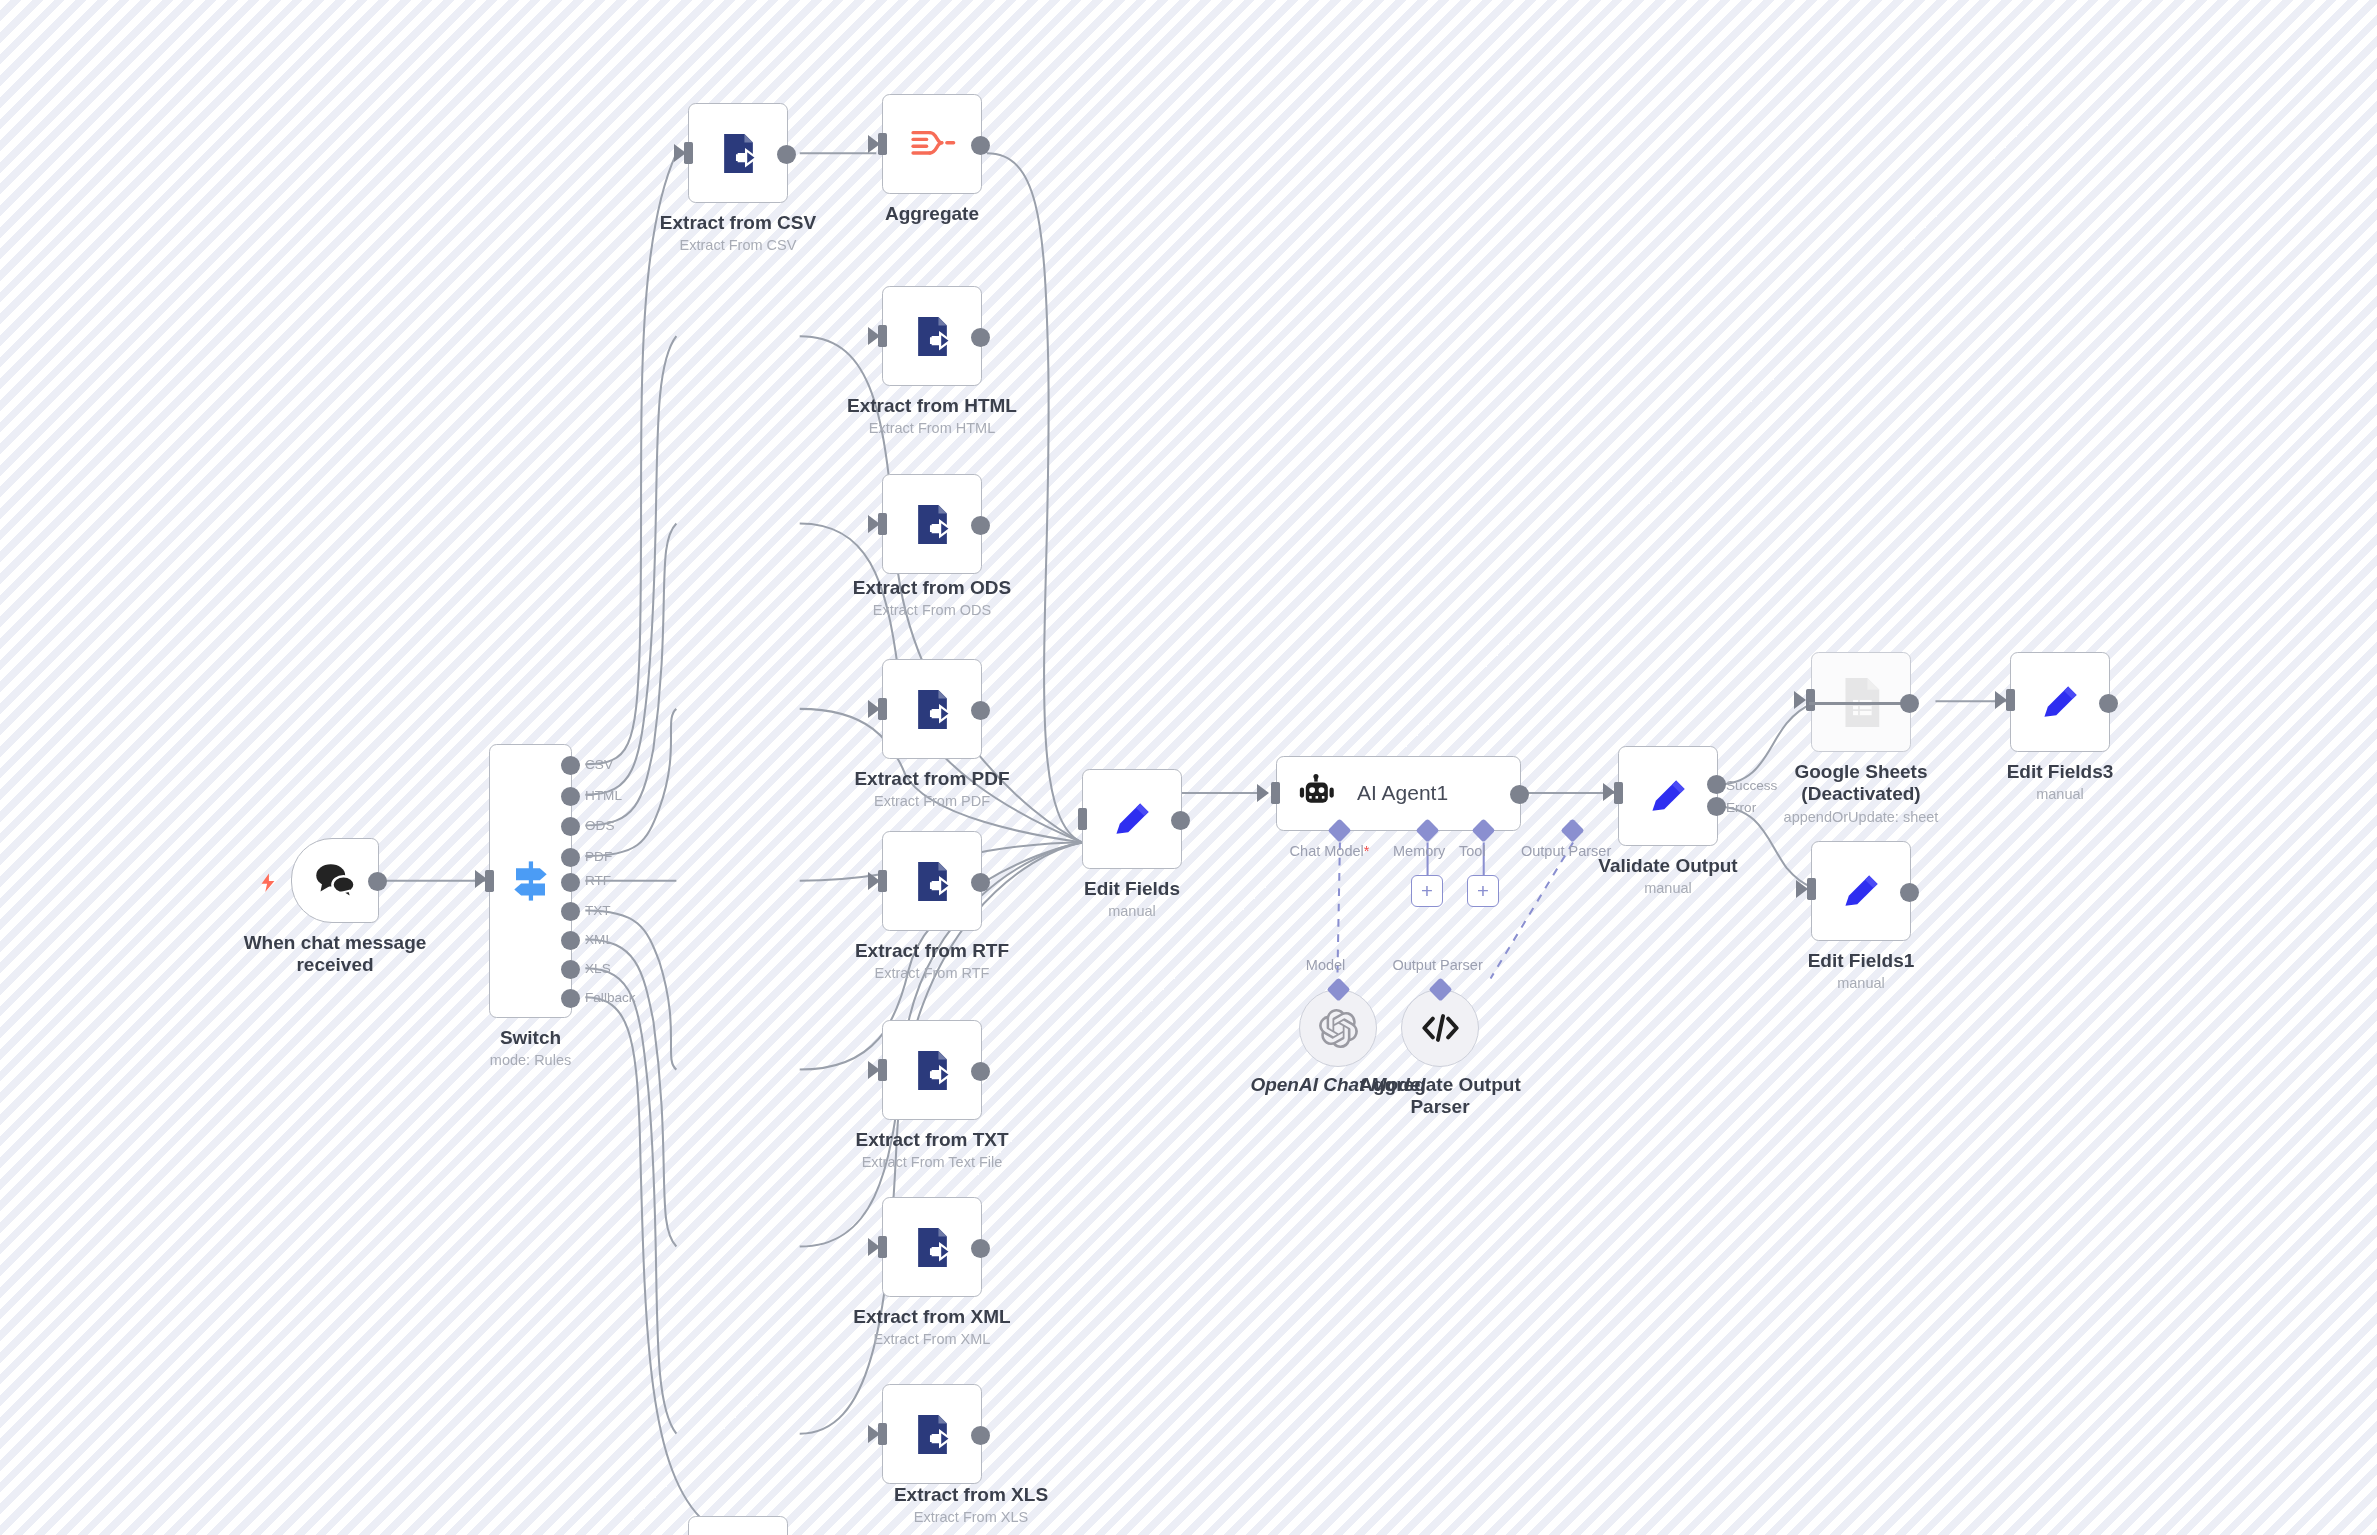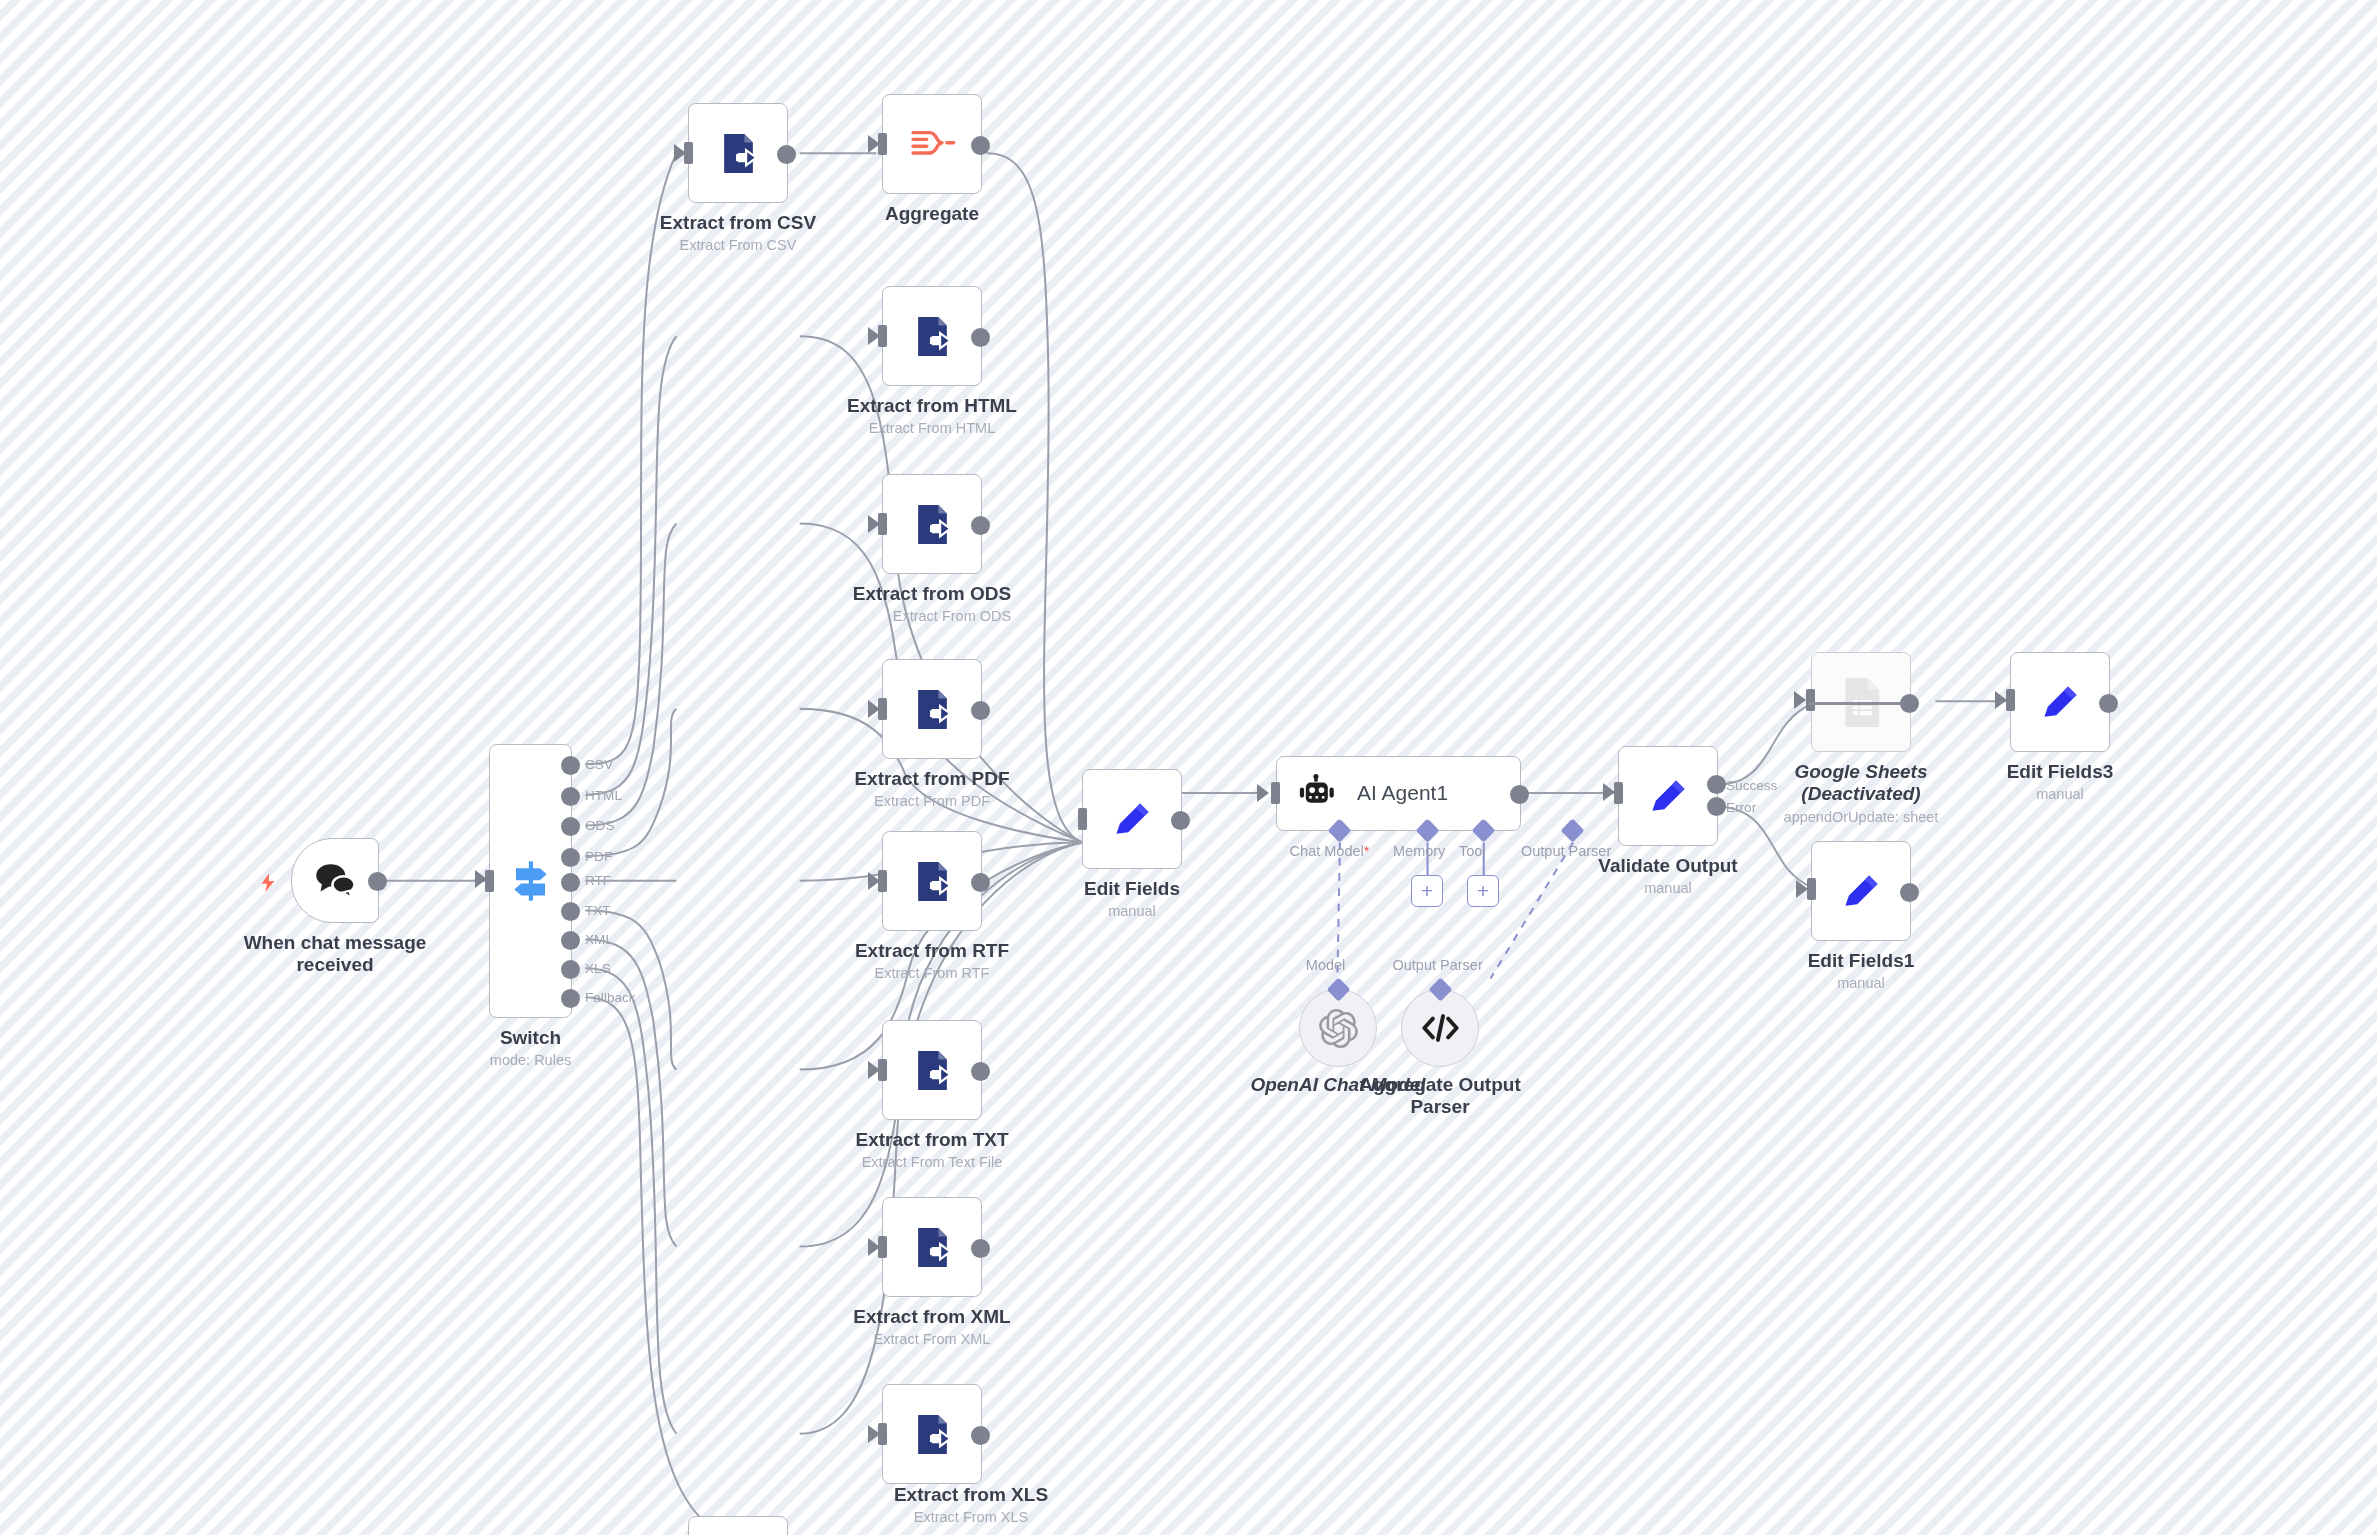--- a/index.html
+++ b/index.html
@@ -342,21 +342,21 @@
       <div class="icon">
         <svg width="49" height="49" viewBox="0 0 58 58">
           <path d="M12 6 H36 L46 16 V30 H26 V38 H46 V52 H12 Z" fill="#2b3a7c"></path>
           <path d="M36 6 V16 H46 Z" fill="#6f7aa8"></path>
           <path d="M28 30 H44 M28 38 H44" stroke="#ffffff" stroke-width="3" fill="none"></path>
           <path d="M38 25 L50 34 L38 43 Z" fill="#2b3a7c" stroke="#ffffff" stroke-width="2.6"></path>
         </svg>
       </div>
       <div class="endpoint" style="right:-9.4px; top:41px;"></div>
     </div>
-    <div class="label-wrap" style="top:109px;text-align:right;">
+    <div class="label-wrap" style="top:103px;">
       <div class="lbl-title">Extract from ODS</div>
       <div class="lbl-sub">Extract From ODS</div>
     </div>
   </div>
 
   <div class="node" style="left:882px; top:659px;">
     <div class="in-arrow" style="left:-13.6px; top:41px;"></div>
     <div class="in-port" style="left:-4.3px; top:39px;"></div>
     <div class="node-box square">
       <div class="icon">
@@ -580,21 +580,21 @@
           <path d="M36 2 V16 H50 Z" fill="#d6d6d6"></path>
           <rect x="19" y="28" width="22" height="18" fill="#ffffff"></rect>
           <g stroke="#bdbdbd" stroke-width="2">
             <path d="M19 34 H41 M19 40 H41 M26 28 V46"></path>
           </g>
         </svg>
       </div>
       <div class="endpoint" style="right:-9.4px; top:41px;"></div>
     </div>
     <div class="label-wrap" style="top:109px;">
-      <div class="lbl-title two-line" style="width:213px;font-style:italic;">Google Sheets (Deactivated)</div>
+      <div class="lbl-title two-line" style="width:213px;">Google Sheets (Deactivated)</div>
       <div class="lbl-sub">appendOrUpdate: sheet</div>
     </div>
   </div>
 
   <div class="node" style="left:2010px; top:652px;">
     <div class="in-arrow" style="left:-15.3px; top:39px;"></div>
     <div class="in-port" style="left:-4.3px; top:37px;"></div>
     <div class="node-box square">
       <div class="icon">
         <svg width="49" height="49" viewBox="0 0 58 58">

